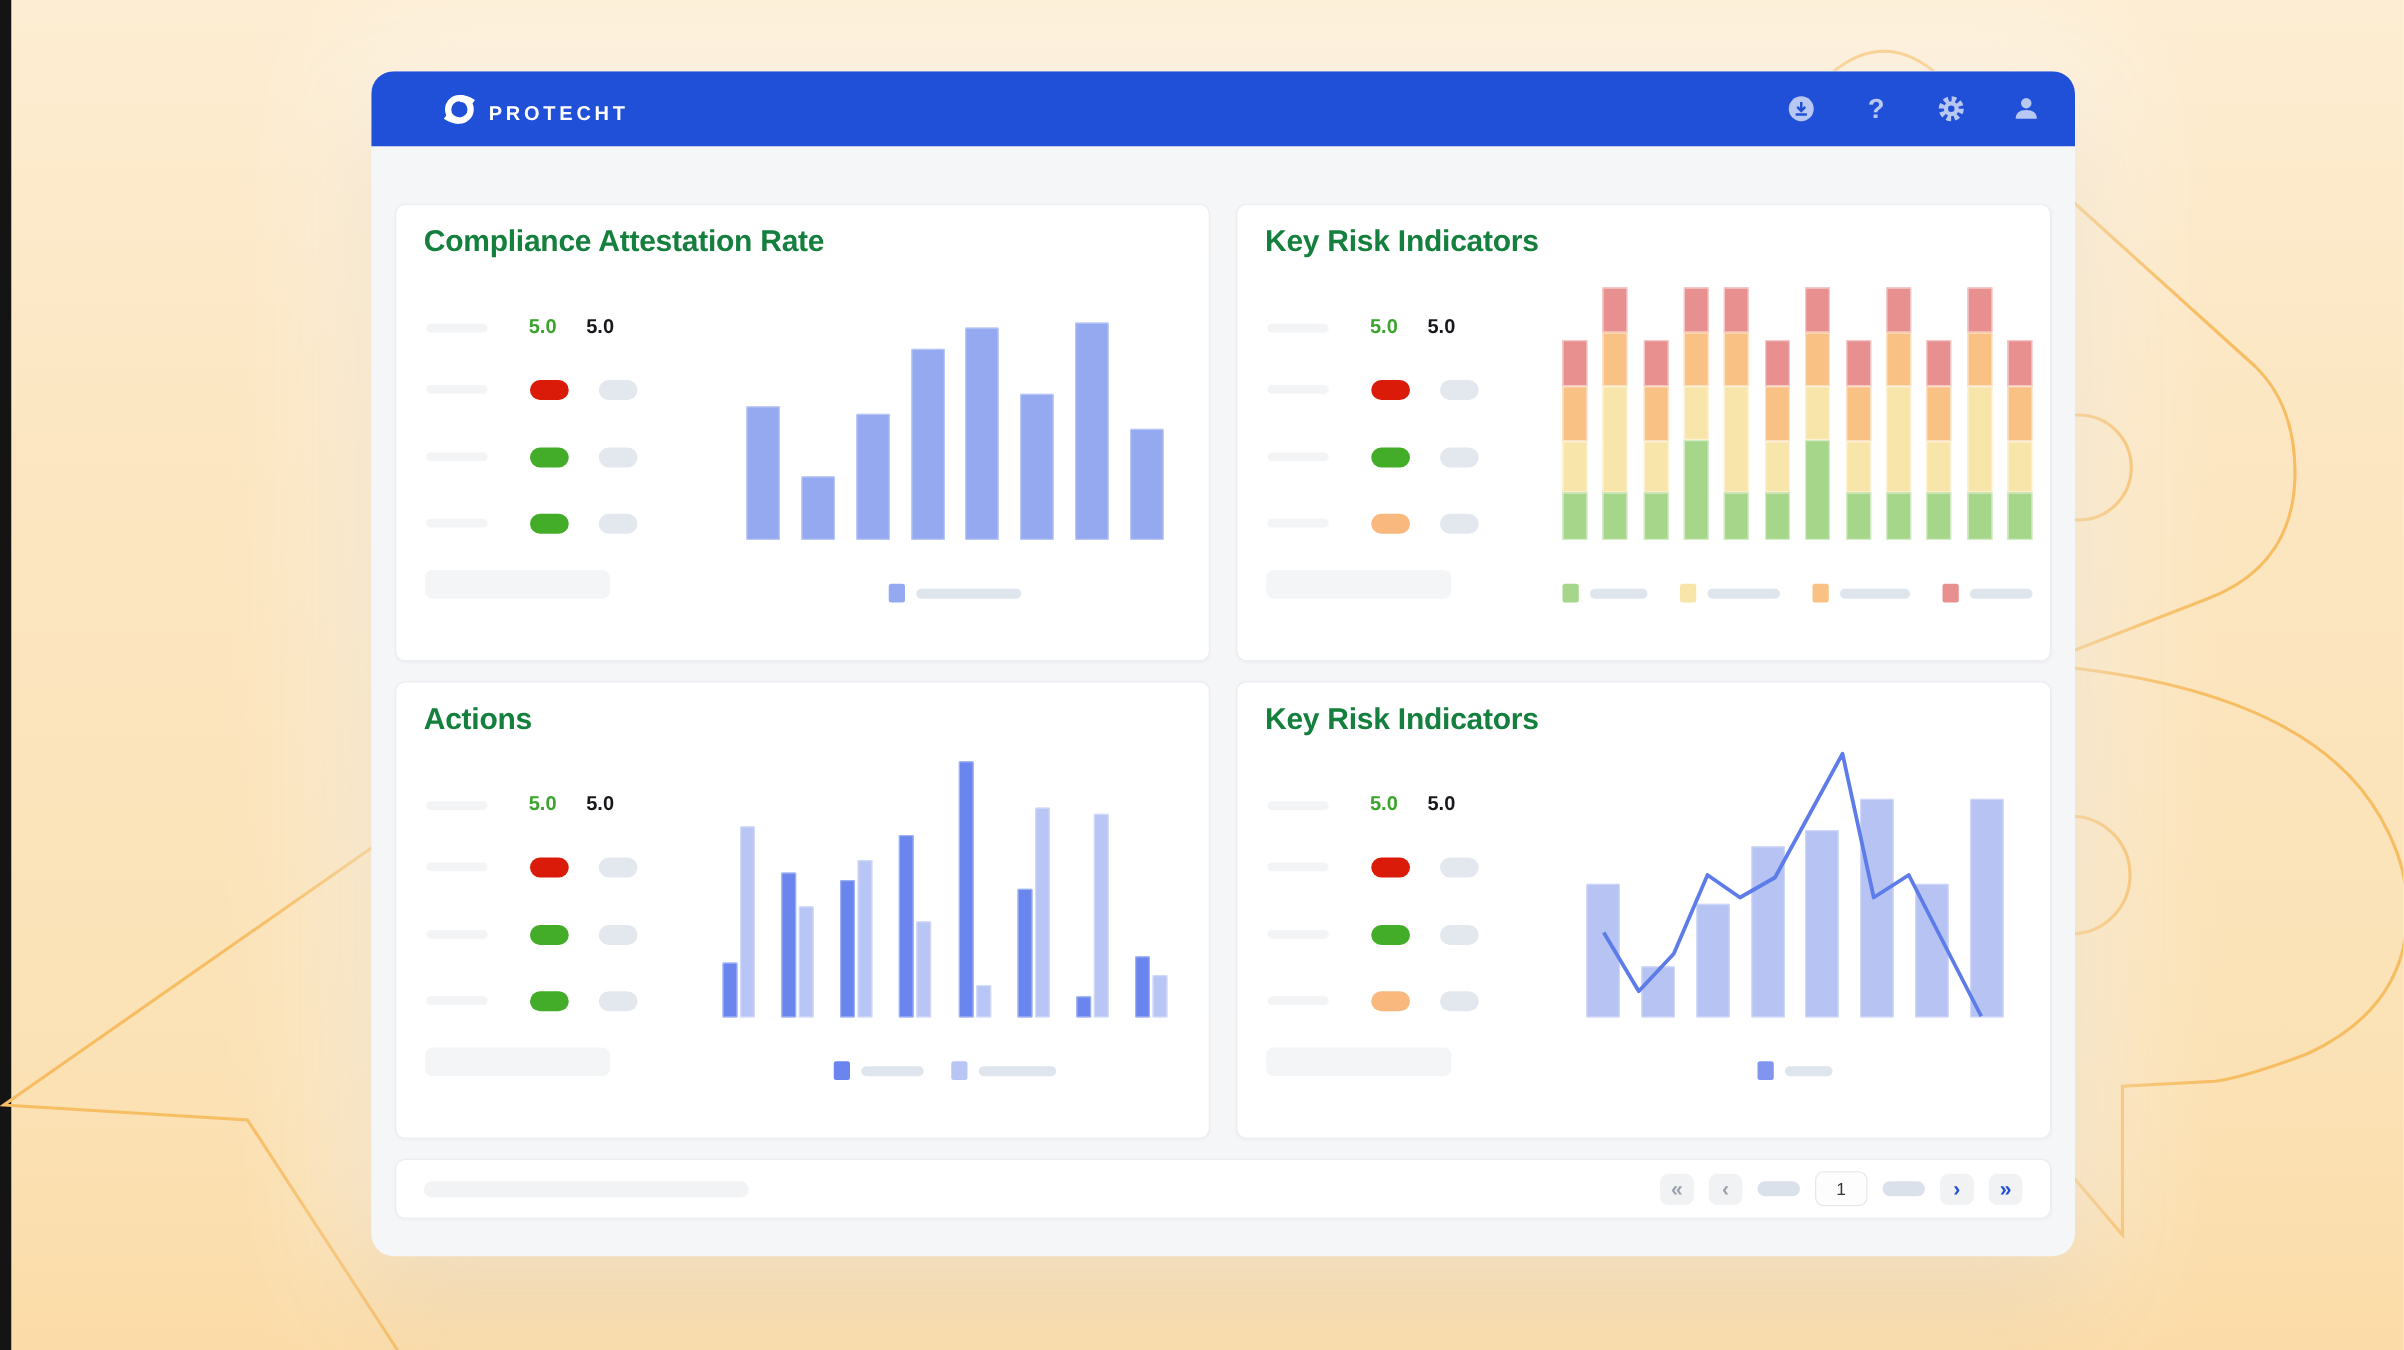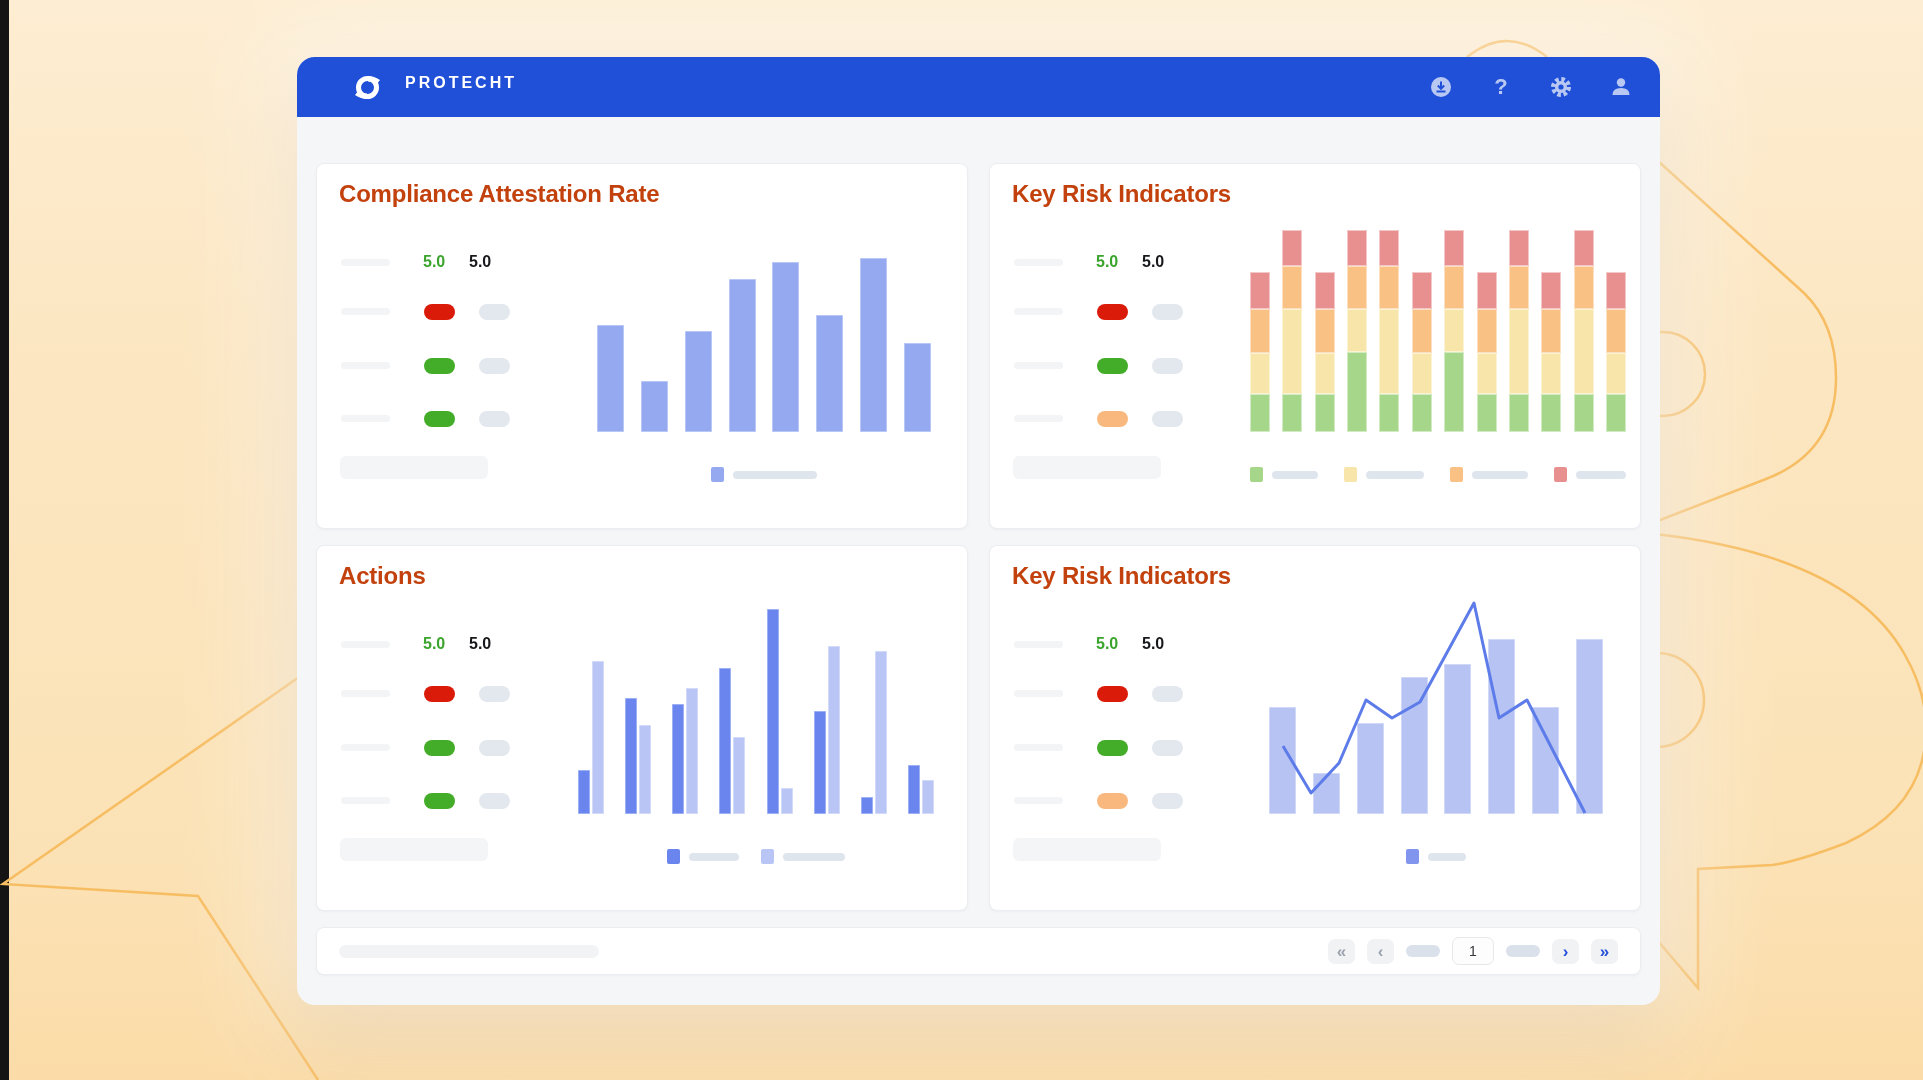--- a/index.html
+++ b/index.html
@@ -15,38 +15,38 @@
   
   .window{
     position:absolute;left:297px;top:57px;width:1363px;height:948px;
     border-radius:18px;background:#f5f6f8;overflow:hidden;
     box-shadow:0 0 90px 30px rgba(255,255,255,.55), 0 30px 70px rgba(176,120,40,.28);
   }
   .appbar{
     height:60px;background:#2150d8;display:flex;align-items:center;
     padding:0 26px 0 57px;box-sizing:border-box;
   }
-  .brand{display:flex;align-items:flex-start;gap:24px;}
+  .brand{display:flex;align-items:flex-end;gap:10px;}
   .brand-text{color:#fff;font-size:16px;font-weight:700;letter-spacing:3px;}
   .appbar-icons{margin-left:auto;display:flex;align-items:center;gap:34px;}
   .abtn{width:26px;height:26px;display:flex;align-items:center;justify-content:center;cursor:pointer;}
   .help-glyph{color:#b9c8f3;font-size:22px;font-weight:700;}
 
   .content{padding:46px 19px 0 19px;box-sizing:border-box;}
   .grid{display:grid;grid-template-columns:652px 652px;justify-content:space-between;row-gap:16px;}
 
   
   .card{
     position:relative;width:652px;height:366px;background:#fff;
     border:1px solid #ecedf1;border-radius:8px;box-sizing:border-box;
     box-shadow:0 1px 3px rgba(25,30,50,.04);
   }
   .card h2{
     position:absolute;left:22px;top:16px;margin:0;
-    font-size:24px;font-weight:700;color:#c2410c;letter-spacing:-.2px;
+    font-size:24px;font-weight:700;color:#15803d;letter-spacing:-.2px;
   }
   .skel{position:absolute;left:24px;width:49px;height:7px;border-radius:4px;background:#f3f4f6;}
   .vpill{position:absolute;left:107px;width:31px;height:16px;border-radius:8px;}
   .gpill{position:absolute;left:162px;width:31px;height:16px;border-radius:8px;background:#e3e8ee;}
   .vtext{position:absolute;font-size:16px;font-weight:700;line-height:20px;}
   .vgreen{left:106px;color:#3aa42c;}
   .vblack{left:152px;color:#17181b;}
   .bigrect{position:absolute;left:23px;top:292px;width:148px;height:23px;border-radius:6px;background:#f4f5f7;}
 
   .chart{position:absolute;top:52px;height:216px;display:flex;align-items:flex-end;justify-content:space-between;}

